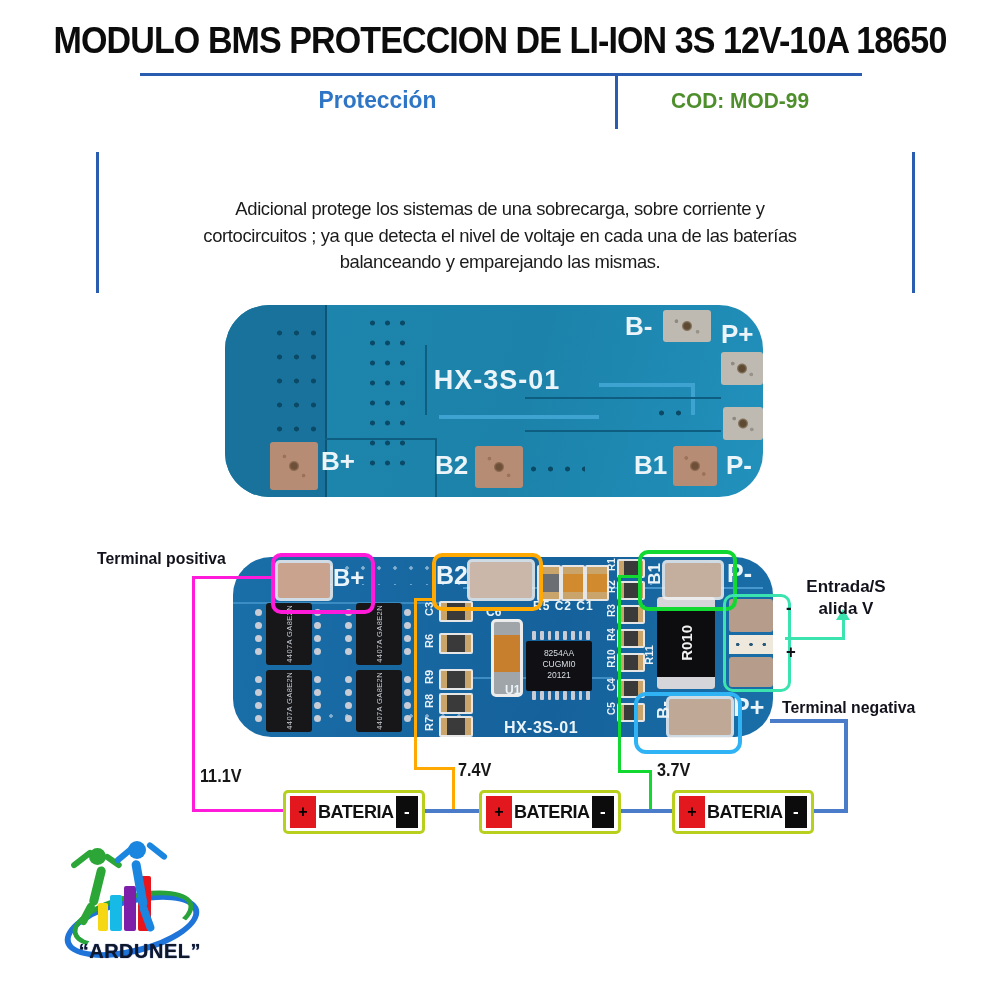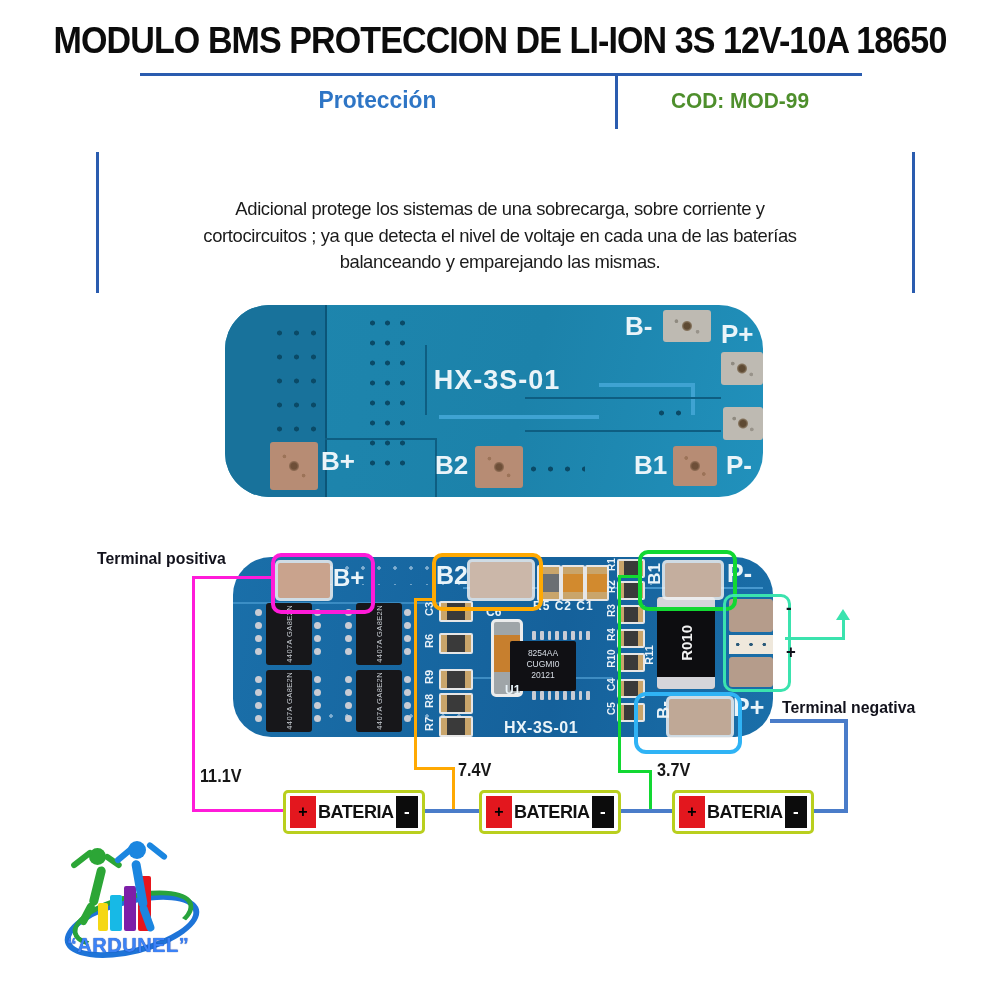--- a/index.html
+++ b/index.html
@@ -69,22 +69,22 @@
          transform:scaleX(.95);}
   .rotlab{position:absolute;writing-mode:vertical-rl;transform:rotate(180deg);color:#EAF4F9;
           font-weight:bold;font-size:17px;}
   .arrow-up{position:absolute;width:0;height:0;border-left:7px solid transparent;
             border-right:7px solid transparent;border-bottom:11px solid var(--teal);}
   
   .logo{position:absolute;left:55px;top:826px;width:146px;height:140px;}
   .lg{position:absolute;border-radius:50%;}
   .lbar{position:absolute;border-radius:2px;}
   .larm{position:absolute;height:6px;border-radius:3px;}
-  .logotext{position:absolute;left:0;top:108px;width:146px;text-align:center;font-size:20px;
-            font-weight:bold;color:#3b82f6;letter-spacing:.5px;text-shadow:0 0 1px #0a2a8a;}
+  .logotext{position:absolute;left:0;top:114px;width:146px;text-align:right;font-size:20px;
+            font-weight:bold;color:#0f172a;letter-spacing:.5px;text-shadow:0 0 1px #0a2a8a;}
 </style>
 </head>
 <body>
 
 <div class="stage">
 
   <div class="title">MODULO BMS PROTECCION DE LI-ION 3S 12V-10A 18650</div>
   <div class="hline"></div>
   <div class="vline" style="left:615px;top:76px;height:53px;"></div>
   <div class="prot">Protección</div>
@@ -234,21 +234,21 @@
     <div class="pincol" style="left:299px;top:134px;flex-direction:row;width:58px;gap:4px;height:9px;">
         <span class="pin" style="width:4px;height:9px;border-radius:1px;"></span>
         <span class="pin" style="width:4px;height:9px;border-radius:1px;"></span>
         <span class="pin" style="width:4px;height:9px;border-radius:1px;"></span>
         <span class="pin" style="width:4px;height:9px;border-radius:1px;"></span>
         <span class="pin" style="width:4px;height:9px;border-radius:1px;"></span>
         <span class="pin" style="width:4px;height:9px;border-radius:1px;"></span>
         <span class="pin" style="width:4px;height:9px;border-radius:1px;"></span>
         <span class="pin" style="width:4px;height:9px;border-radius:1px;"></span>
       </div>
-    <div class="a" style="left:277px;top:84px;width:66px;height:50px;background:#101014;border-radius:2px;text-align:center;color:#d8dee6;font-size:8.5px;line-height:11px;padding-top:7px;box-sizing:border-box;">
+    <div class="a" style="left:293px;top:84px;width:66px;height:50px;background:#101014;border-radius:2px;text-align:center;color:#d8dee6;font-size:8.5px;line-height:11px;padding-top:7px;box-sizing:border-box;">
       <div>8254AA</div>
       <div>CUGMI0</div>
       <div>20121</div>
     </div>
     <div class="wlabel" style="left:272px;top:126px;font-size:12px;">U1</div>
 
     <div class="wlabel" style="left:250px;top:162px;width:116px;text-align:center;font-size:16px;letter-spacing:.5px;">HX-3S-01</div>
 
     <div class="vlab" style="left:366px;top:2px;font-size:10px;">R1</div>
     <div class="smd" style="left:384px;top:2px;width:24px;height:15px;"></div>
@@ -309,20 +309,24 @@
   <div class="wire blu" style="left:424px;top:809px;width:58px;height:4px;"></div>
   <div class="wire blu" style="left:620px;top:809px;width:54px;height:4px;"></div>
 
   <div class="obox" style="left:271px;top:553px;width:96px;height:53px;border-color:var(--magenta);"></div>
   <div class="obox" style="left:432px;top:553px;width:103px;height:50px;border-color:var(--orange);"></div>
   <div class="obox" style="left:638px;top:550px;width:91px;height:53px;border-color:var(--green);"></div>
   <div class="obox" style="left:723px;top:594px;width:62px;height:92px;border-width:3px;border-color:var(--teal);"></div>
   <div class="obox" style="left:634px;top:692px;width:100px;height:54px;border-radius:12px;border-color:var(--cyan);"></div>
 
   <div class="annot" style="left:97px;top:549px;">Terminal positiva</div>
+  <div class="annot" style="left:796px;top:576px;width:100px;text-align:center;white-space:normal;line-height:22px;transform:none;">
+    <div>Entrada/S</div>
+    <div>alida V</div>
+  </div>
   <div class="annot" style="left:786px;top:598px;font-size:18px;">-</div>
   <div class="annot" style="left:786px;top:642px;font-size:18px;">+</div>
   <div class="annot" style="left:782px;top:698px;">Terminal negativa</div>
   <div class="volt" style="left:200px;top:766px;">11.1V</div>
   <div class="volt" style="left:458px;top:760px;">7.4V</div>
   <div class="volt" style="left:657px;top:760px;">3.7V</div>
 
   <div class="battery" style="left:283px;">
     <span class="bcellp">+</span>
     <span class="bname">BATERIA</span>

